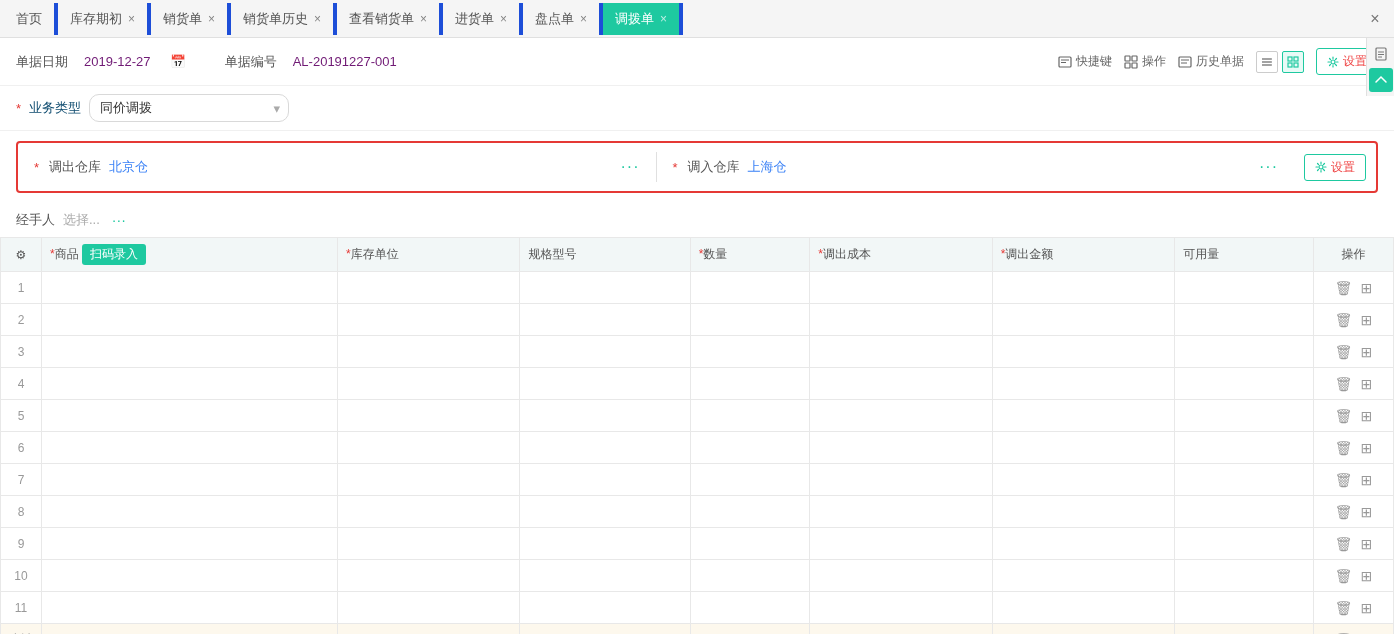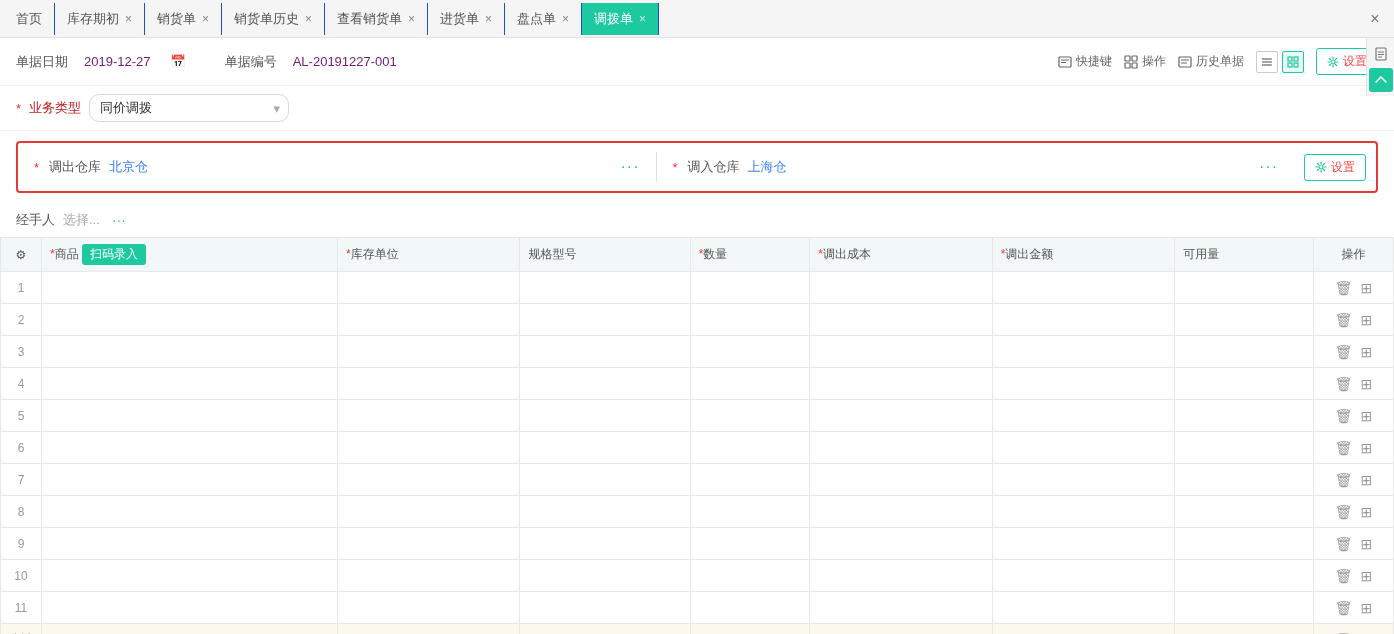--- a/index.html
+++ b/index.html
@@ -6,21 +6,21 @@
     body { font-family: -apple-system, "PingFang SC", "Microsoft YaHei", sans-serif; font-size: 13px; color: #333; background: #fff; overflow: hidden; }
     
     
     .tab-bar {
       display: flex; align-items: center; background: #f5f5f5; border-bottom: 1px solid #e0e0e0;
       height: 38px; padding: 0 4px; position: relative;
     }
     .tab-item {
       display: flex; align-items: center; padding: 16px 12px; height: 22px;
       cursor: pointer; font-size: 13px; color: #555; white-space: nowrap;
-      border-right: 1px solid #1d4ed8; user-select: none;
+      border-right: 4px solid #1d4ed8; user-select: none;
     }
     .tab-item.active { background: #1ec9a0; color: #fff; }
     .tab-item .tab-close { margin-left: 6px; font-size: 12px; color: inherit; opacity: 0.7; cursor: pointer; }
     .tab-item.active .tab-close { color: #fff; }
     .tab-close-right {
       position: absolute; right: 0; top: 0; height: 38px; width: 38px;
       display: flex; align-items: center; justify-content: center; cursor: pointer; font-size: 16px; color: #777;
     }
     
     
@@ -183,21 +183,21 @@
           <circle cx="6" cy="6" r="2" fill="none" stroke="#1ec9a0" stroke-width="1.2"></circle>
           <path d="M6 1v1.5M6 9.5V11M1 6h1.5M9.5 6H11M2.5 2.5l1 1M8.5 8.5l1 1M9.5 2.5l-1 1M3.5 8.5l-1 1" stroke="#1ec9a0" stroke-width="1.2" stroke-linecap="round"></path>
         </svg>
       <span>设置</span>
     </div>
   </div>
 </div>
 
 <div style="display:flex;align-items:center;padding:8px 16px;gap:8px;border-bottom:1px solid #f0f0f0;">
   <span style="color:#e53935;font-size:13px;">*</span>
-  <span style="color:#b91c1c;font-size:13px;">业务类型</span>
+  <span style="color:#0c4a6e;font-size:13px;">业务类型</span>
   <div style="display:flex;align-items:center;border:1px solid #d9d9d9;border-radius:10px;padding:4px 28px 4px 10px;min-width:200px;position:relative;cursor:pointer;background:#fff;">
     <span style="font-size:13px;">同价调拨</span>
     <span style="position:absolute;right:8px;color:#aaa;">▾</span>
   </div>
 </div>
 
 <div class="warehouse-box">
   <div class="warehouse-section">
     <span class="required-star">*</span>
     <span class="wh-label">调出仓库</span>

